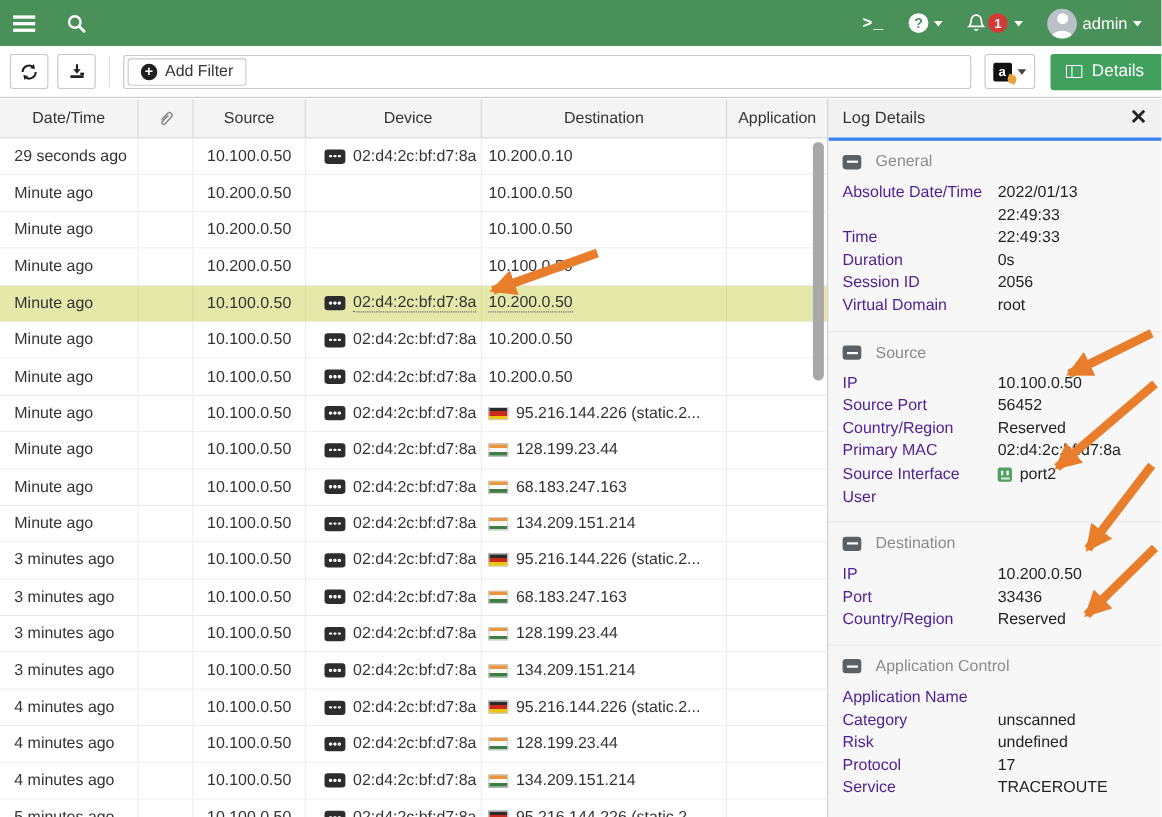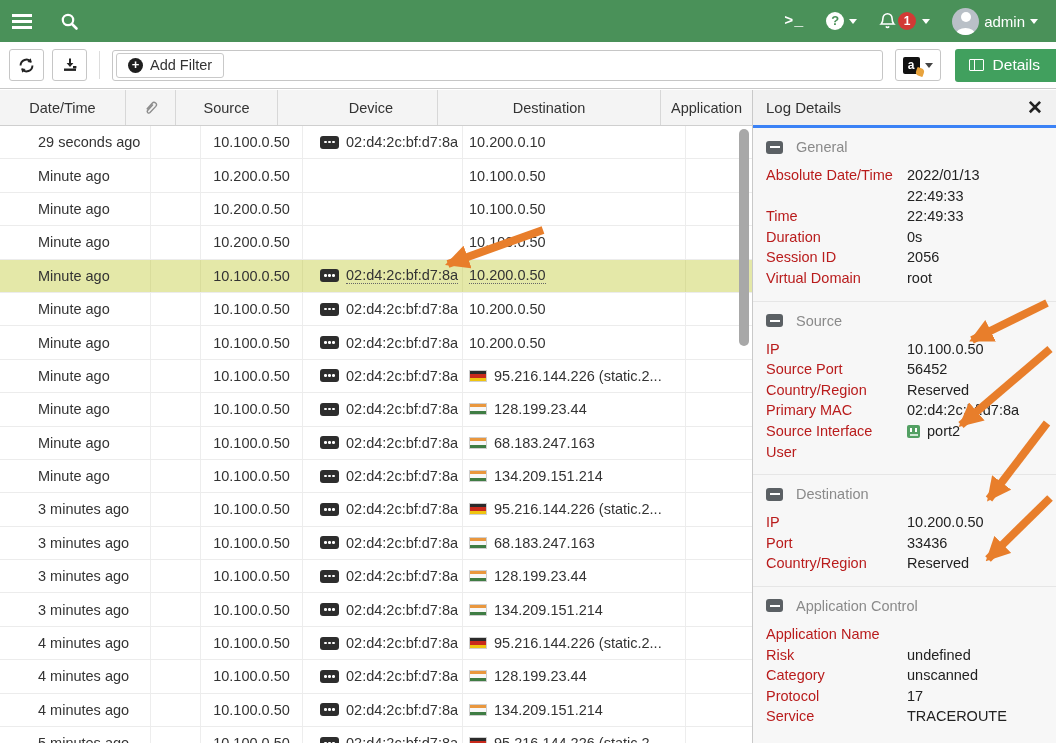--- a/index.html
+++ b/index.html
@@ -44,21 +44,21 @@
 
   .thead { display:flex; height:36px; background:#f4f4f4; border-bottom:1px solid #cfcfcf; align-items:center; font-size:14.5px; color:#333; }
   .hc { height:100%; display:flex; align-items:center; justify-content:center; border-left:1px solid #d7d7d7; cursor:pointer; }
   .hc:first-child { border-left:none; }
   .h-time{ width:125px; } .h-clip{ width:50px; } .h-src{ width:102px; } .h-dev{ width:160px;padding-left:27px; } .h-dst{ width:223px; } .h-app{ flex:1; }
 
   .trow { display:flex; height:33.4px; border-bottom:1px solid #ececec; font-size:14.5px; align-items:stretch; background:#fff; cursor:pointer; }
   .trow.hl { background:#e4e8a8; }
   .c { display:flex; align-items:center; border-left:1px solid #ededed; overflow:hidden; white-space:nowrap; }
   .trow.hl .c { border-left-color:#d9dd9c; }
-  .c:first-child { border-left:none;margin-left:25px; }
+  .c:first-child { border-left:none; }
   .c-time { width:125px; padding-left:13px; }
   .c-clip { width:50px; }
   .c-src { width:102px; justify-content:center; }
   .c-dev { width:160px; padding-left:17px; gap:7px; }
   .c-dst { width:223px; padding-left:6px; gap:7px; }
   .c-app { flex:1; }
   .u { border-bottom:1px dotted #666; }
 
   .mac-icon { width:19px; height:13px; background:#2d2d2d; border-radius:3px; position:relative; flex:0 0 auto; }
   .mac-icon::before { content:""; position:absolute; left:4px; top:5px; width:2.6px; height:2.6px; border-radius:50%; background:#fff; box-shadow:4px 0 0 #fff, 8px 0 0 #fff; }
@@ -72,21 +72,21 @@
   .panel { flex:1; background:#f7f7f7; overflow:hidden; font-size:14.5px; }
   .panel-h { height:38px; background:#f1f1f1; border-bottom:3px solid #3b82f6; display:flex; align-items:center; padding:0 13px; font-size:15px; color:#333; }
   .close-x { margin-left:auto; font-size:19px; font-weight:bold; color:#222; cursor:pointer; line-height:1; }
   .sec { border-top:1px solid #e6e6e6; }
   .sec:first-child { border-top:none; }
   .sec-h { display:flex; align-items:center; gap:13px; padding:11px 13px 7px; color:#8a8a8a; cursor:pointer; }
   .minus { width:17px; height:13px; background:#5b6064; border-radius:3px; position:relative; flex:0 0 auto; }
   .minus::before { content:""; position:absolute; left:3.5px; right:3.5px; top:5.5px; height:2px; background:#fff; }
   .sec-b { padding:3px 13px 12px; }
   .prow { display:flex; line-height:20.6px; align-items:flex-start; }
-  .plab { flex:0 0 141px; width:141px; color:#b91c1c; }
+  .plab { flex:0 0 141px; width:141px; color:#4c1d95; }
   .plab.nw { flex:0 0 auto; width:auto; white-space:nowrap; padding-right:7px; }
   .pval { color:#222; display:flex; gap:7px; align-items:baseline; min-height:20.6px; }
   .pval-t { max-width:122px; }
   .if-port { width:13px; height:13px; background:#53a063; border-radius:2px; position:relative; flex:0 0 auto; align-self:center; }
   .if-port::before { content:""; position:absolute; left:2.5px; top:3px; width:2.6px; height:4.5px; background:#fff; box-shadow:5px 0 0 #fff; }
   .if-port::after { content:""; position:absolute; left:2.5px; bottom:2px; width:8px; height:1.6px; background:#cfe8d5; }
   .if-tunnel { width:13px; height:13px; border:1.6px solid #53a063; border-radius:50%; position:relative; flex:0 0 auto; align-self:center; }
   .if-tunnel::before { content:""; position:absolute; left:50%; top:1.5px; width:4px; height:4px; margin-left:-2px; border-radius:50%; background:#53a063; }
   .if-tunnel::after { content:""; position:absolute; left:50%; bottom:1px; width:6px; height:1.6px; margin-left:-3px; background:#53a063; }
 
@@ -551,29 +551,29 @@
             <div class="sec-h">
               <span class="minus"></span>
               <span class="sec-t">Application Control</span>
             </div>
             <div class="sec-b">
               <div class="prow">
                 <span class="plab">Application Name</span>
                 <span class="pval"></span>
               </div>
               <div class="prow">
+                <span class="plab">Category</span>
+                <span class="pval">
+                  <span class="pval-t">unscanned</span>
+                </span>
+              </div>
+              <div class="prow">
                 <span class="plab">Risk</span>
                 <span class="pval">
                   <span class="pval-t">undefined</span>
-                </span>
-              </div>
-              <div class="prow">
-                <span class="plab">Category</span>
-                <span class="pval">
-                  <span class="pval-t">unscanned</span>
                 </span>
               </div>
               <div class="prow">
                 <span class="plab">Protocol</span>
                 <span class="pval">
                   <span class="pval-t">17</span>
                 </span>
               </div>
               <div class="prow">
                 <span class="plab">Service</span>

